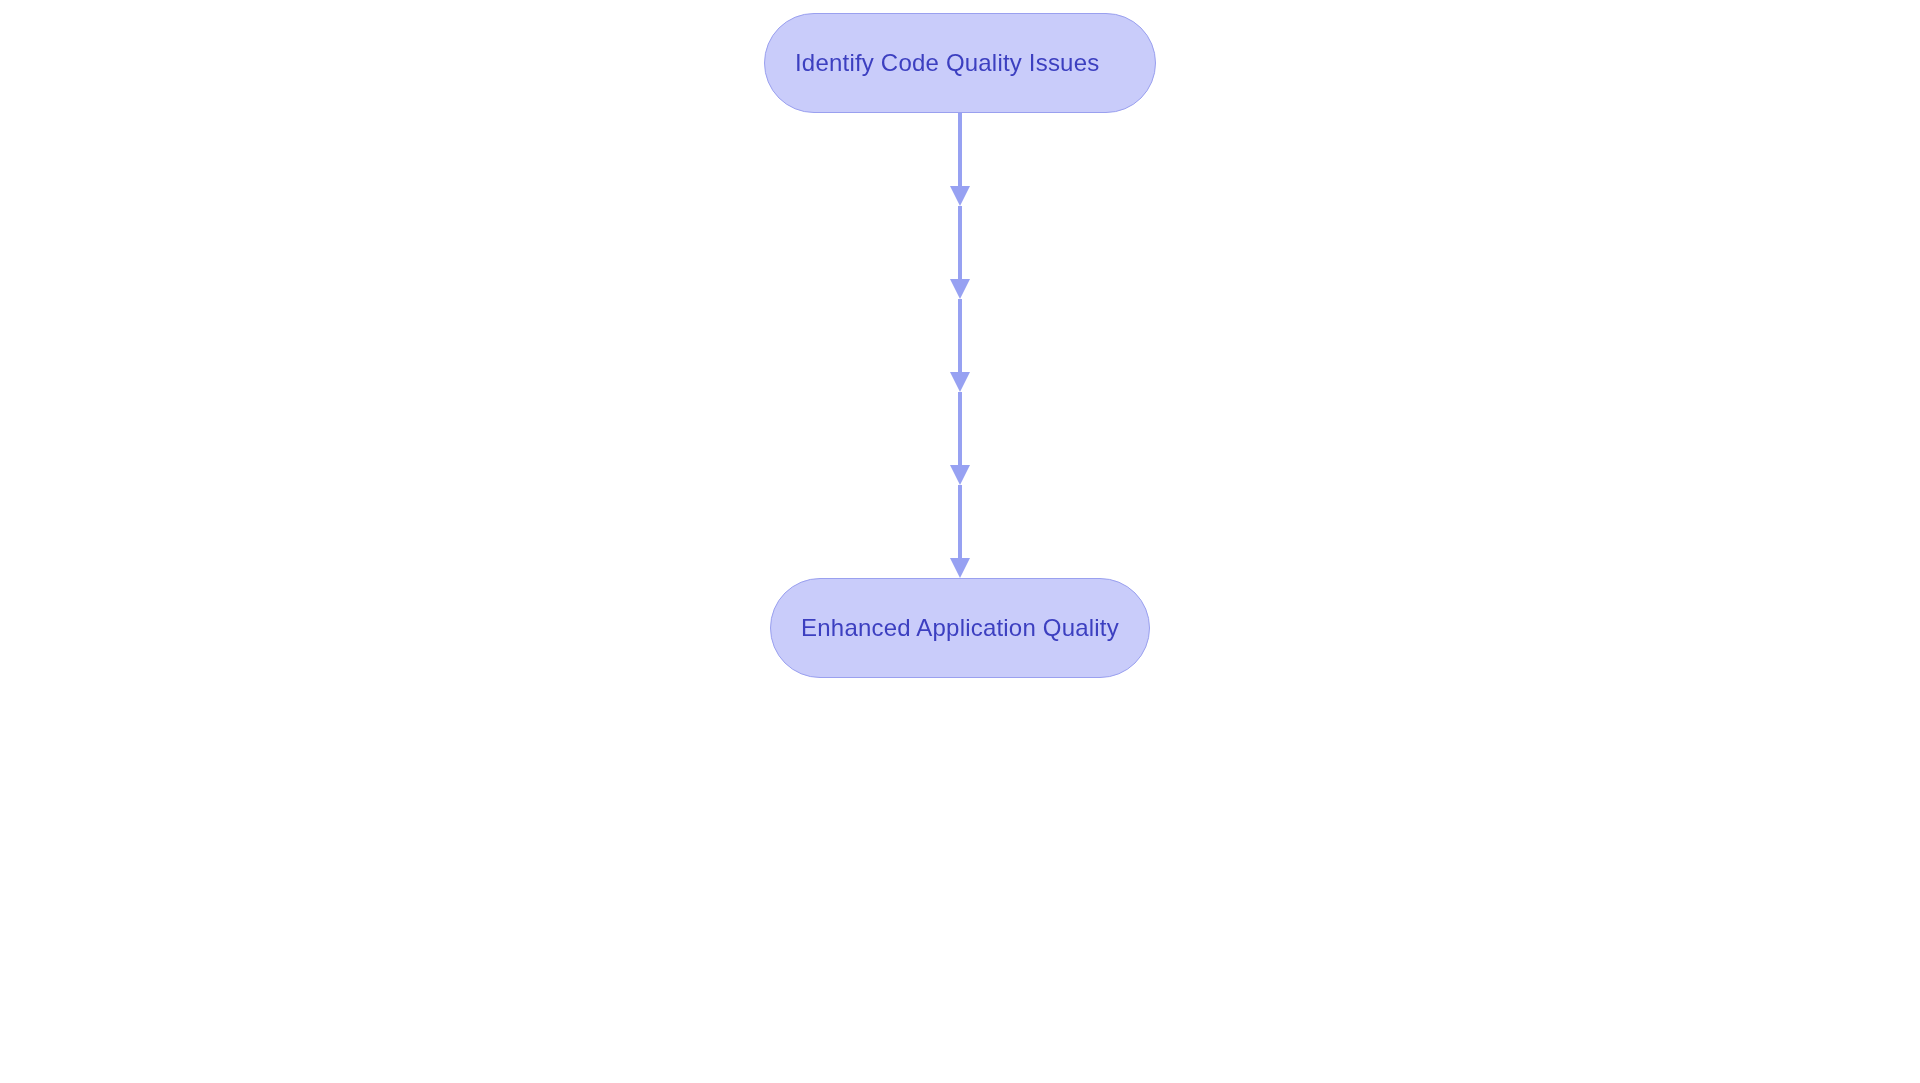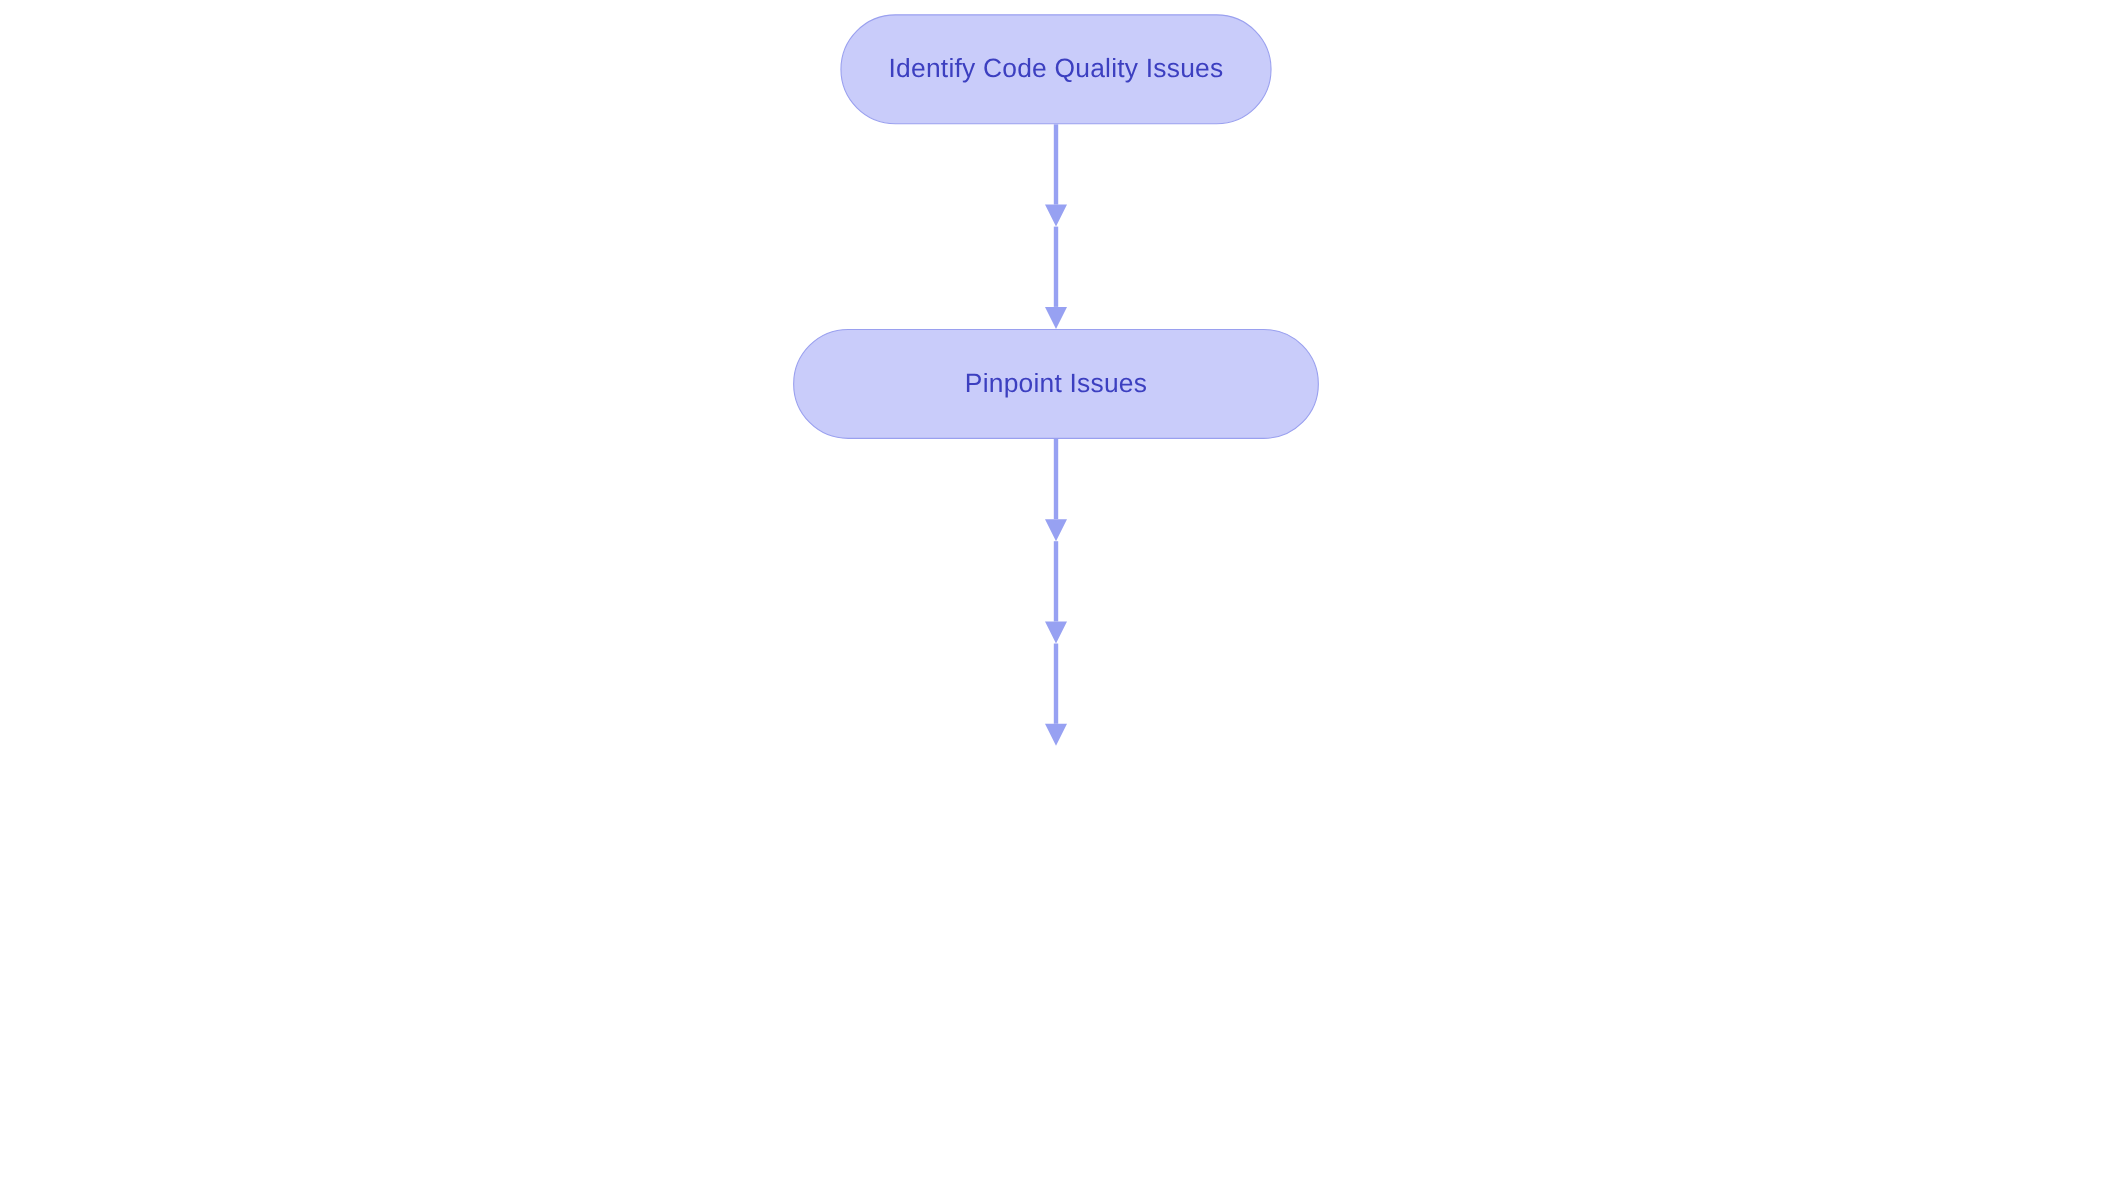--- a/index.html
+++ b/index.html
@@ -27,21 +27,21 @@
     overflow: hidden;
   }
   .node {
     height: 100px;
     border-radius: 50px;
     background: var(--node-fill);
     border: 1.5px solid var(--node-border);
     color: var(--node-text);
     display: flex;
     align-items: center;
-    justify-content: center;
+    justify-content: flex-start;
     padding: 0 30px;
     flex: 0 0 auto;
   }
   .node-label {
     font-size: 24px;
     letter-spacing: 0.2px;
     white-space: nowrap;
     text-align: center;
   }
   
@@ -84,35 +84,35 @@
     <div class="stem"></div>
     <div class="head"></div>
   </div>
 
 
   <div class="connector">
     <div class="stem"></div>
     <div class="head"></div>
   </div>
 
-  <div class="node">
-    <span class="node-label">Pinpoint Issues</span>
-  </div>
 
   <div class="connector">
     <div class="stem"></div>
     <div class="head"></div>
   </div>
 
 
   <div class="connector">
     <div class="stem"></div>
     <div class="head"></div>
   </div>
 
 
   <div class="connector">
     <div class="stem"></div>
     <div class="head"></div>
   </div>
 
+  <div class="node">
+    <span class="node-label">Enhanced Application Quality</span>
+  </div>
 
 </div>
 
 </body></html>

